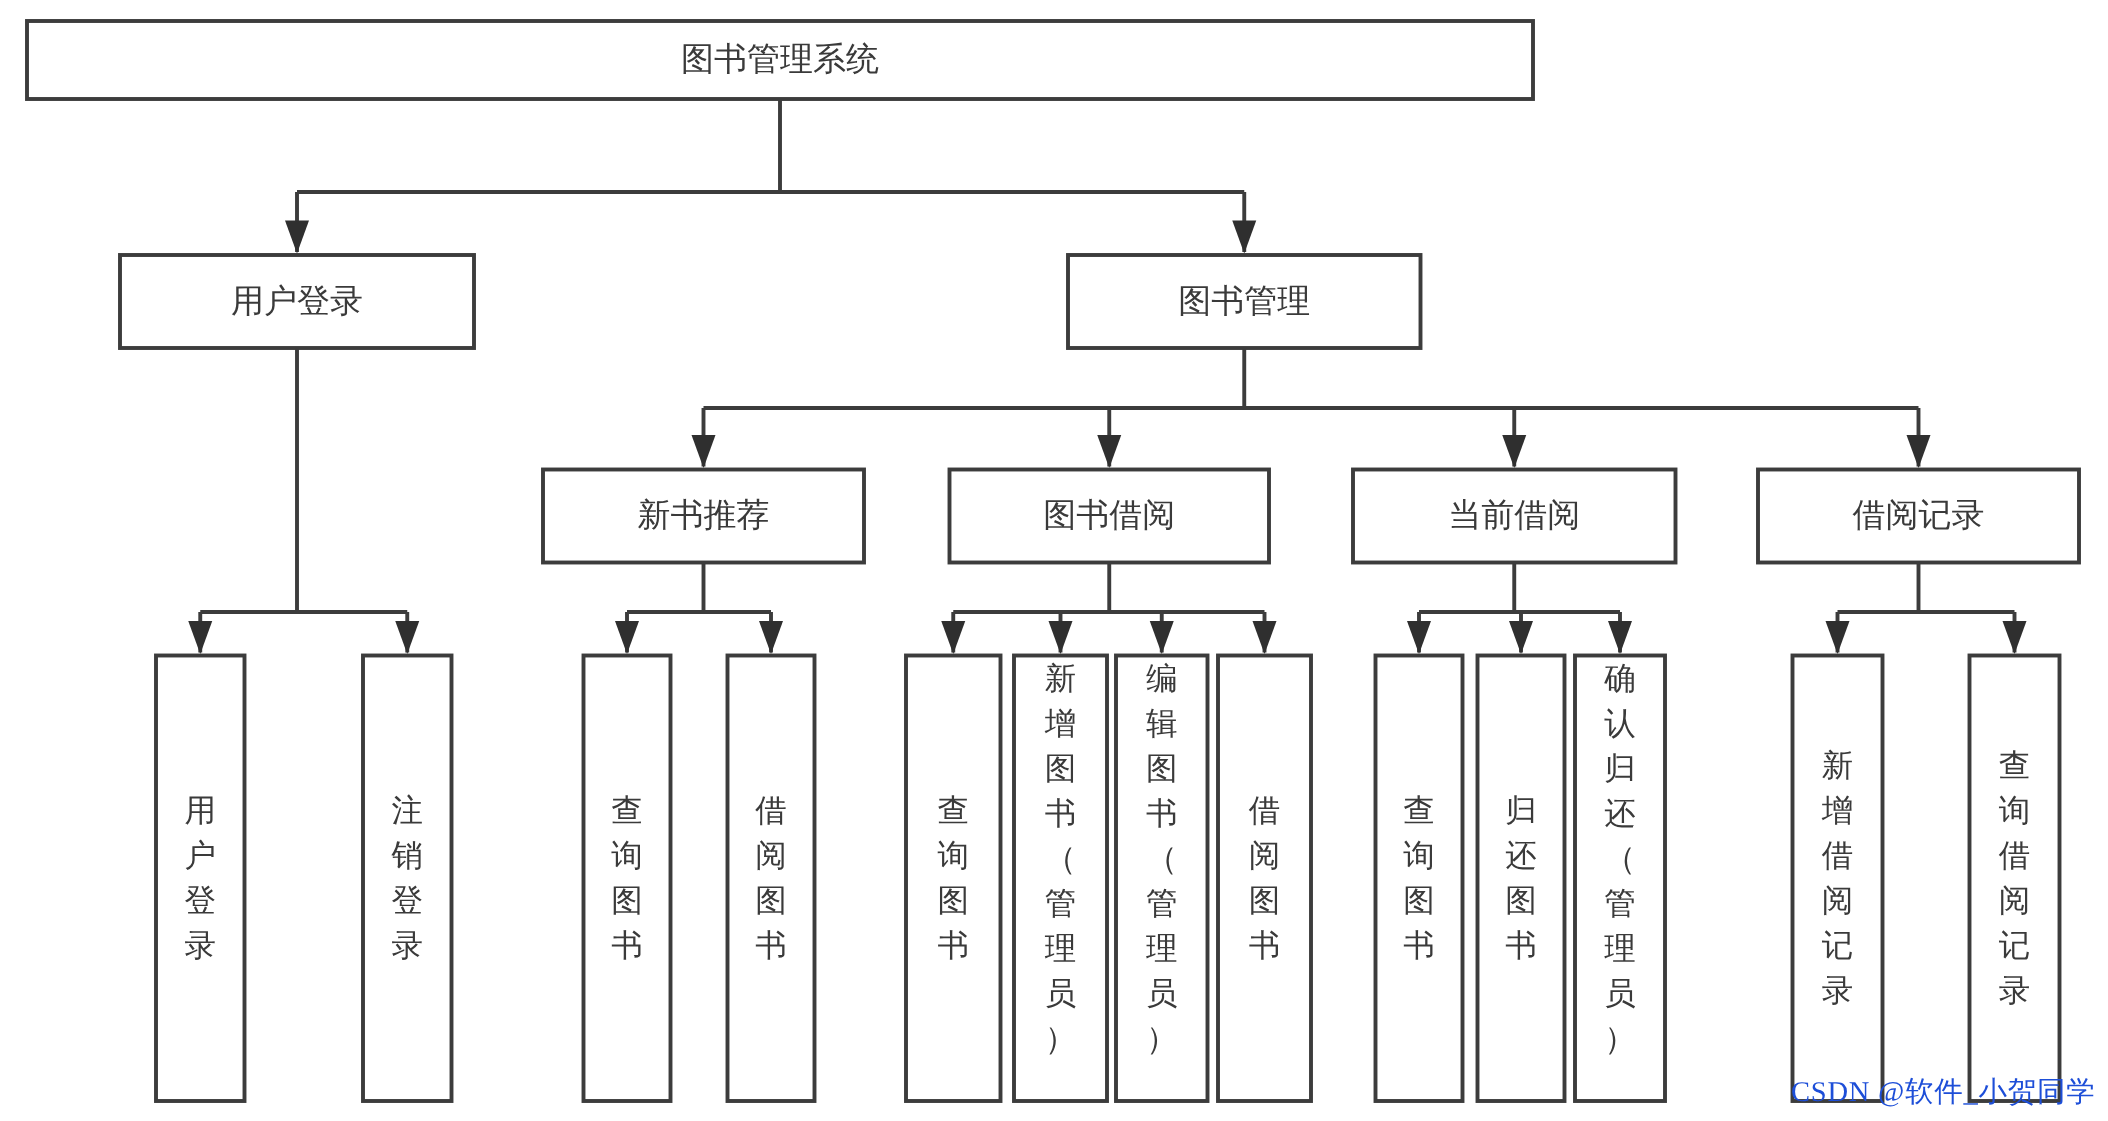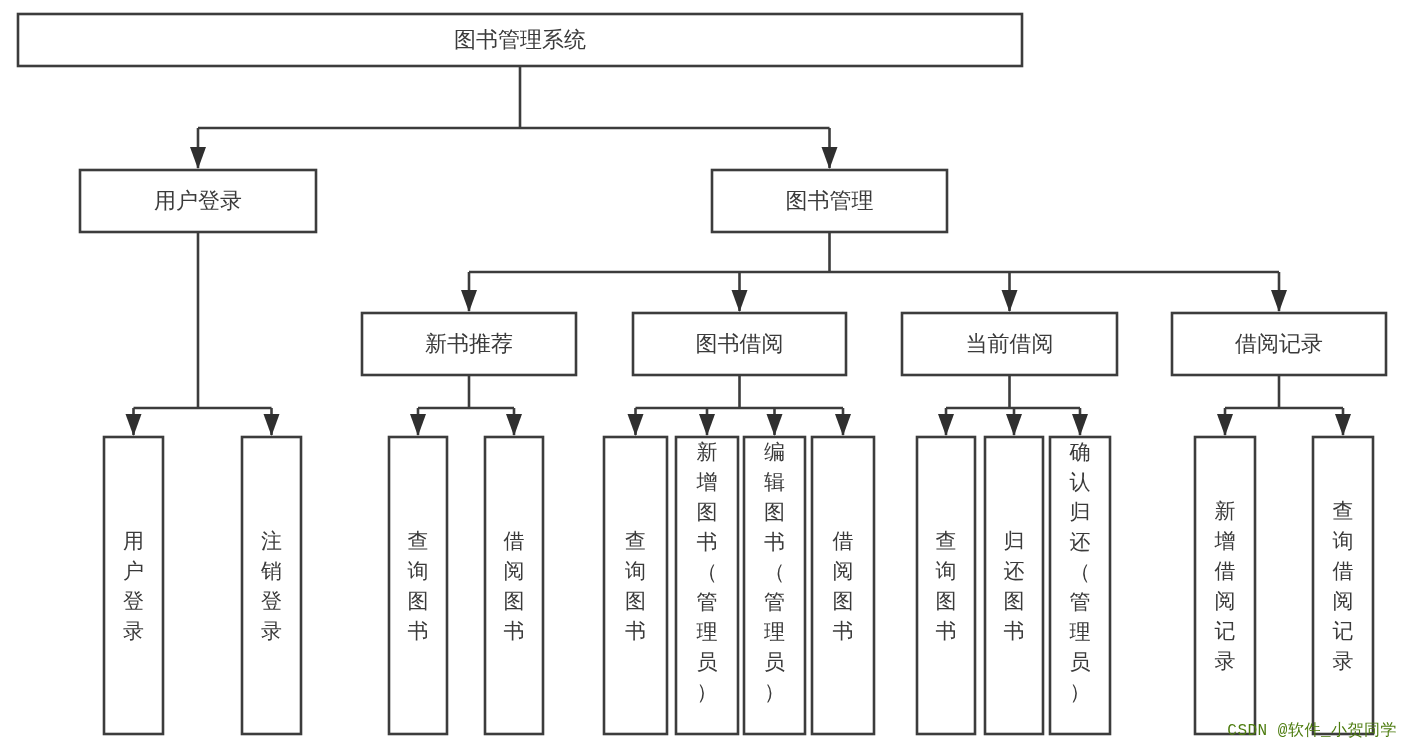--- a/index.html
+++ b/index.html
@@ -45,23 +45,23 @@
     stroke-linejoin: miter;
   }
   .arrow-head {
     fill: #2f2f2f;
     stroke: none;
   }
   .watermark {
     position: absolute;
     right: 8px;
     bottom: 6px;
-    font-family: Liberation Mono, monospace;
-    font-size: 16px;
-    color: #4d7c0f;
+    font-family: Liberation Serif, serif;
+    font-size: 19px;
+    color: #1d4ed8;
     letter-spacing: 0.5px;
     white-space: nowrap;
     user-select: none;
   }
 </style>
 </head>
 <body>
 
 <svg id="diagram" viewBox="0 0 1405 747">
   <defs>

